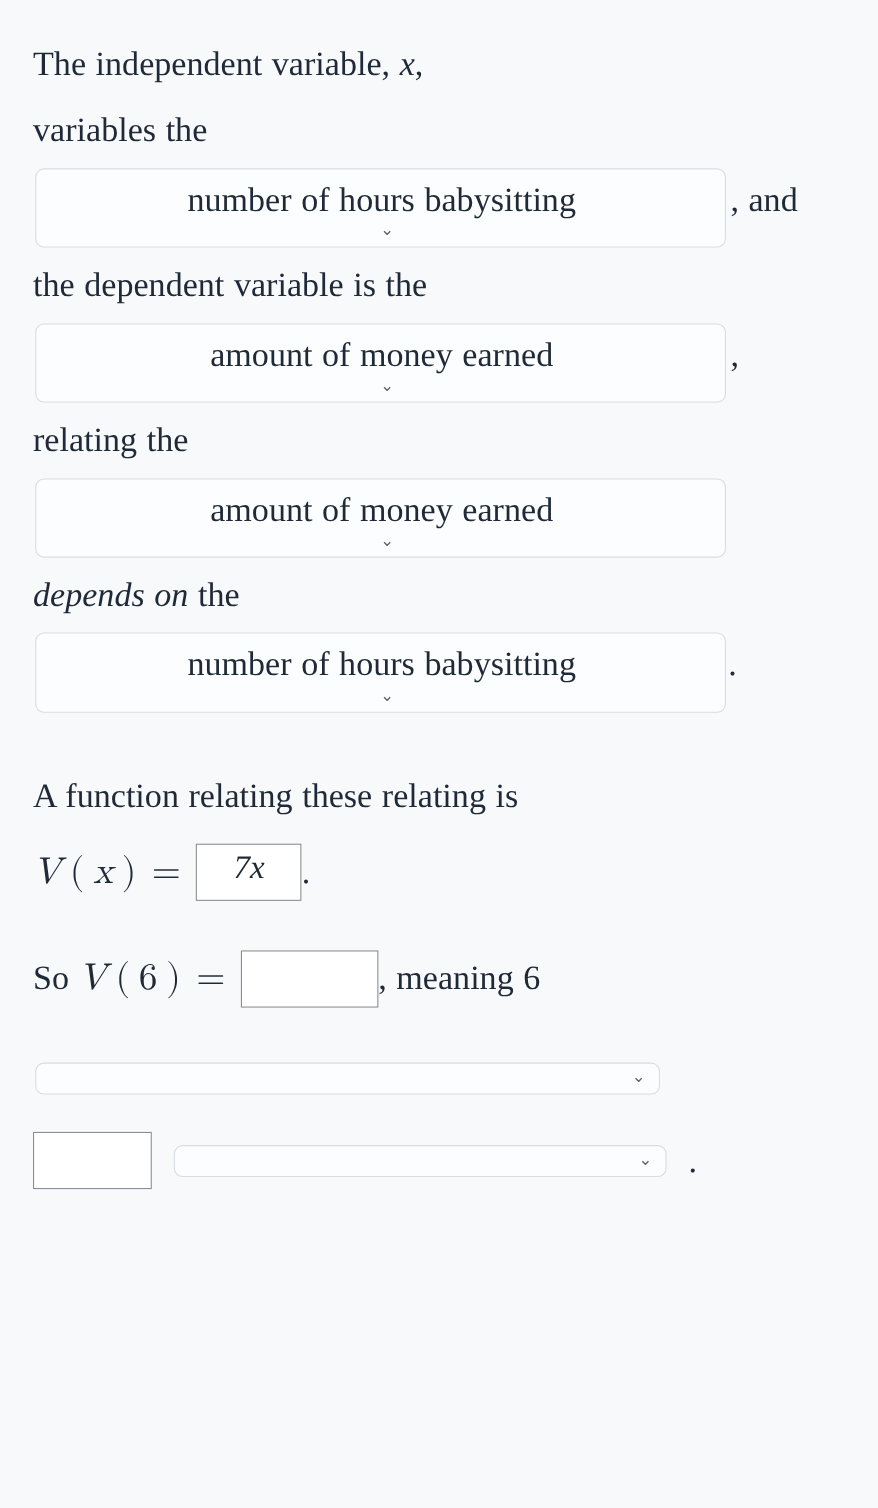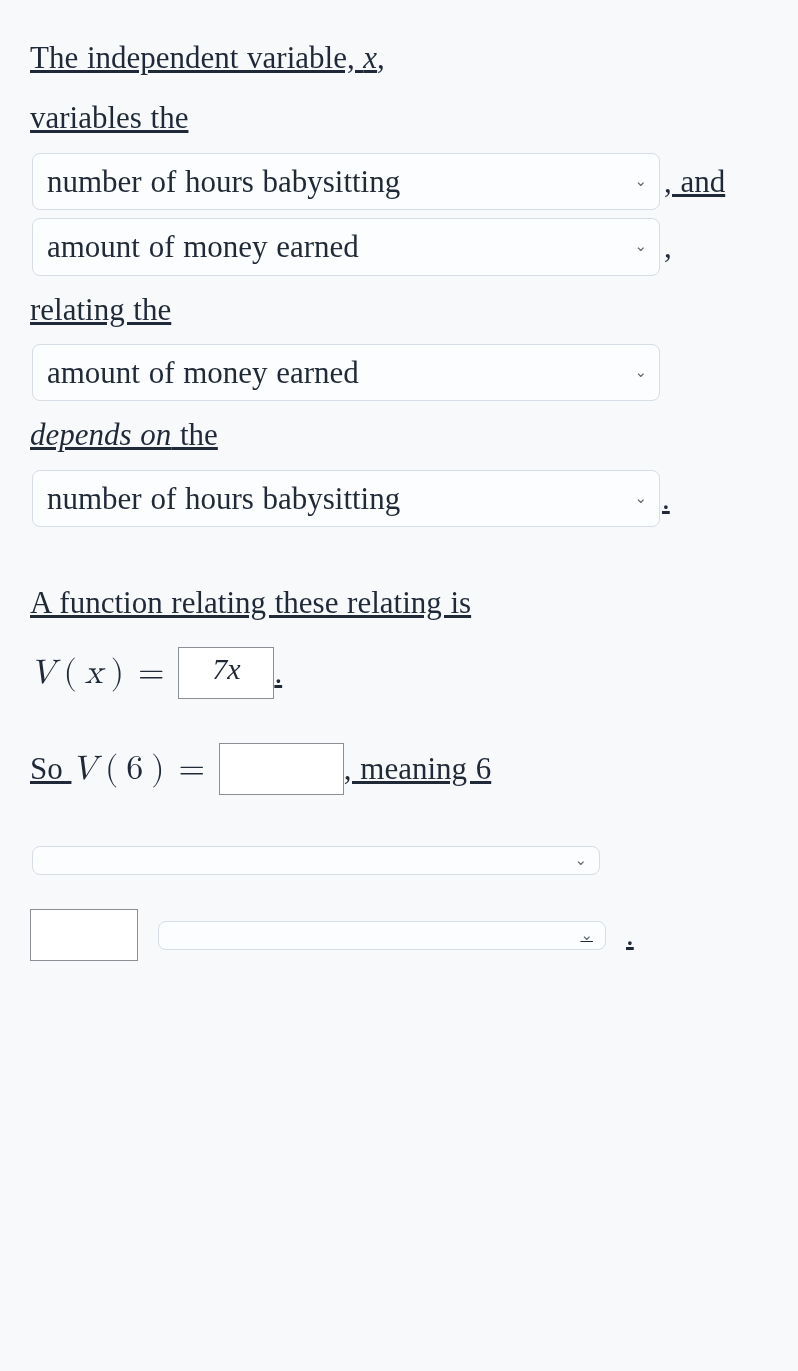--- a/index.html
+++ b/index.html
@@ -11,40 +11,39 @@
     font-family: Georgia, 'Times New Roman', serif;
     color: #1f2937;
     font-size: 31px;
     line-height: 1.95;
     padding: 28px 30px 40px 30px;
     width: 798px;
     box-sizing: border-box;
   }
   .flow {
     word-spacing: 0.03em;
-    text-decoration: underline;
   }
   .flow > * {
     vertical-align: middle;
   }
   .dropdown {
     display: inline-flex;
     align-items: center;
     justify-content: space-between;
     border: 1px solid #d7dde4;
     border-radius: 8px;
     background: #fcfdfe;
     padding: 6px 12px 6px 14px;
     line-height: 1.4;
     font-size: 31px;
     color: #1f2937;
     margin: 4px 2px;
     position: relative;
   }
-  .dropdown.wide { width: 600px; }
+  .dropdown.wide { width: 600px; flex-direction: column; }
   .dropdown.full { width: 540px; }
   .dropdown .label { flex: 1; text-align: left; }
   .chev {
     flex: 0 0 auto;
     margin-left: 10px;
     color: #5c6670;
     font-size: 15px;
     line-height: 1;
   }
   .ital { font-style: italic; }
@@ -116,20 +115,23 @@
     <span>variables the</span>
   </div>
 
   <div class="line-row">
     <span class="dropdown wide">
       <span class="label">number of hours babysitting</span>
       <span class="chev">⌄</span>
     </span><span class="sep-comma">, and</span>
   </div>
 
+  <div class="line-row">
+    <span>the dependent variable is the</span>
+  </div>
 
   <div class="line-row">
     <span class="dropdown wide">
       <span class="label">amount of money earned</span>
       <span class="chev">⌄</span>
     </span><span class="sep-comma">,</span>
   </div>
 
   <div class="line-row">
     <span>relating the</span>

